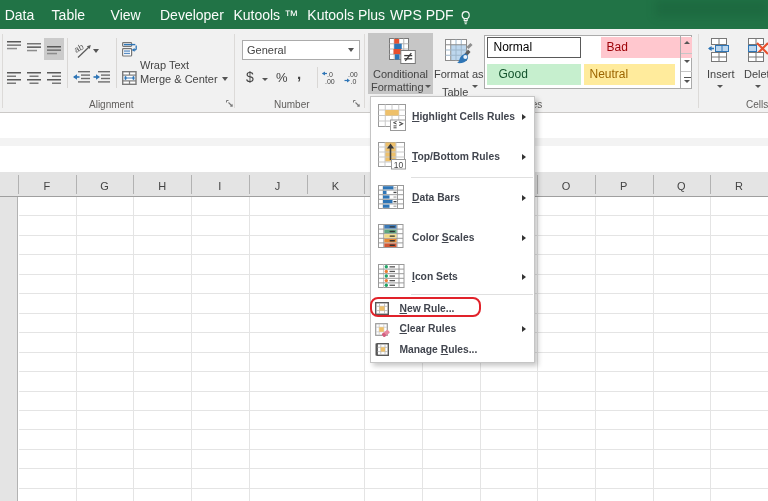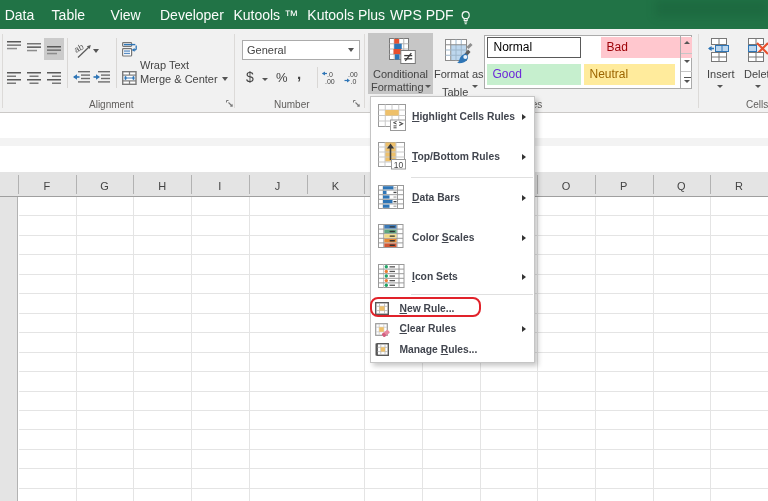--- a/index.html
+++ b/index.html
@@ -233,21 +233,21 @@
       <path d="M21 14.5 c2 1.5 2.6 4 1.4 6 c-1.6 2.8 -5.6 4.2 -10.4 3.6 c1.8 -1.2 2.2 -3.2 3 -5.2 c0.9 -2.1 3 -3.8 6 -4.4 z" fill="#2e75b6"></path>
       <circle cx="20.3" cy="18" r="2" fill="#eaf2fa"></circle>
     </svg>
     <span class="rtext" style="left:434px; top:39px;">Format as</span>
     <span class="rtext" style="left:442px; top:57px;">Table</span>
     <div class="dropar" style="left:472px; top:56px; border-left-width:3px; border-right-width:3px; border-top-width:3.5px;"></div>
 
     <div style="position:absolute; left:484px; top:6px; width:208px; height:54px; background:#fff; border:1px solid #ababab;"></div>
     <div style="position:absolute; left:486.5px; top:8.3px; width:94px; height:21px; background:#fff; border:1.5px solid #595959; font-size:12px; color:#000; line-height:19px; padding-left:6px;">Normal</div>
     <div style="position:absolute; left:583.5px; top:8.3px; width:91px; height:21px; background:#ffc7ce; font-size:12px; color:#9c0006; line-height:21px; padding-left:6px;margin-left:17px;">Bad</div>
-    <div style="position:absolute; left:486.5px; top:35px; width:94px; height:21px; background:#c6efce; font-size:12px; color:#6d28d9; line-height:21px; padding-left:6px;">Good</div>
+    <div style="position:absolute; left:486.5px; top:35px; width:94px; height:21px; background:#c6efce; font-size:12px; color:#14532d; line-height:21px; padding-left:12px;">Good</div>
     <div style="position:absolute; left:583.5px; top:35px; width:91px; height:21px; background:#ffeb9c; font-size:12px; color:#9c6500; line-height:21px; padding-left:6px;">Neutral</div>
 
     <div style="position:absolute; left:680px; top:6px; width:12px; height:54px; border-left:1px solid #ababab;">
       <div style="position:absolute; left:0; top:18px; width:11px; height:1px; background:#c6c6c6;"></div>
       <div style="position:absolute; left:0; top:36px; width:11px; height:1px; background:#c6c6c6;"></div>
       <div style="position:absolute; left:3px; top:6px; width:0; height:0; border-left:3px solid transparent; border-right:3px solid transparent; border-bottom:3.5px solid #555;"></div>
       <div style="position:absolute; left:3px; top:25px; width:0; height:0; border-left:3px solid transparent; border-right:3px solid transparent; border-top:3.5px solid #555;"></div>
       <div style="position:absolute; left:2.5px; top:42px; width:7px; height:1.2px; background:#555;"></div>
       <div style="position:absolute; left:3px; top:45px; width:0; height:0; border-left:3px solid transparent; border-right:3px solid transparent; border-top:3.5px solid #555;"></div>
     </div>

